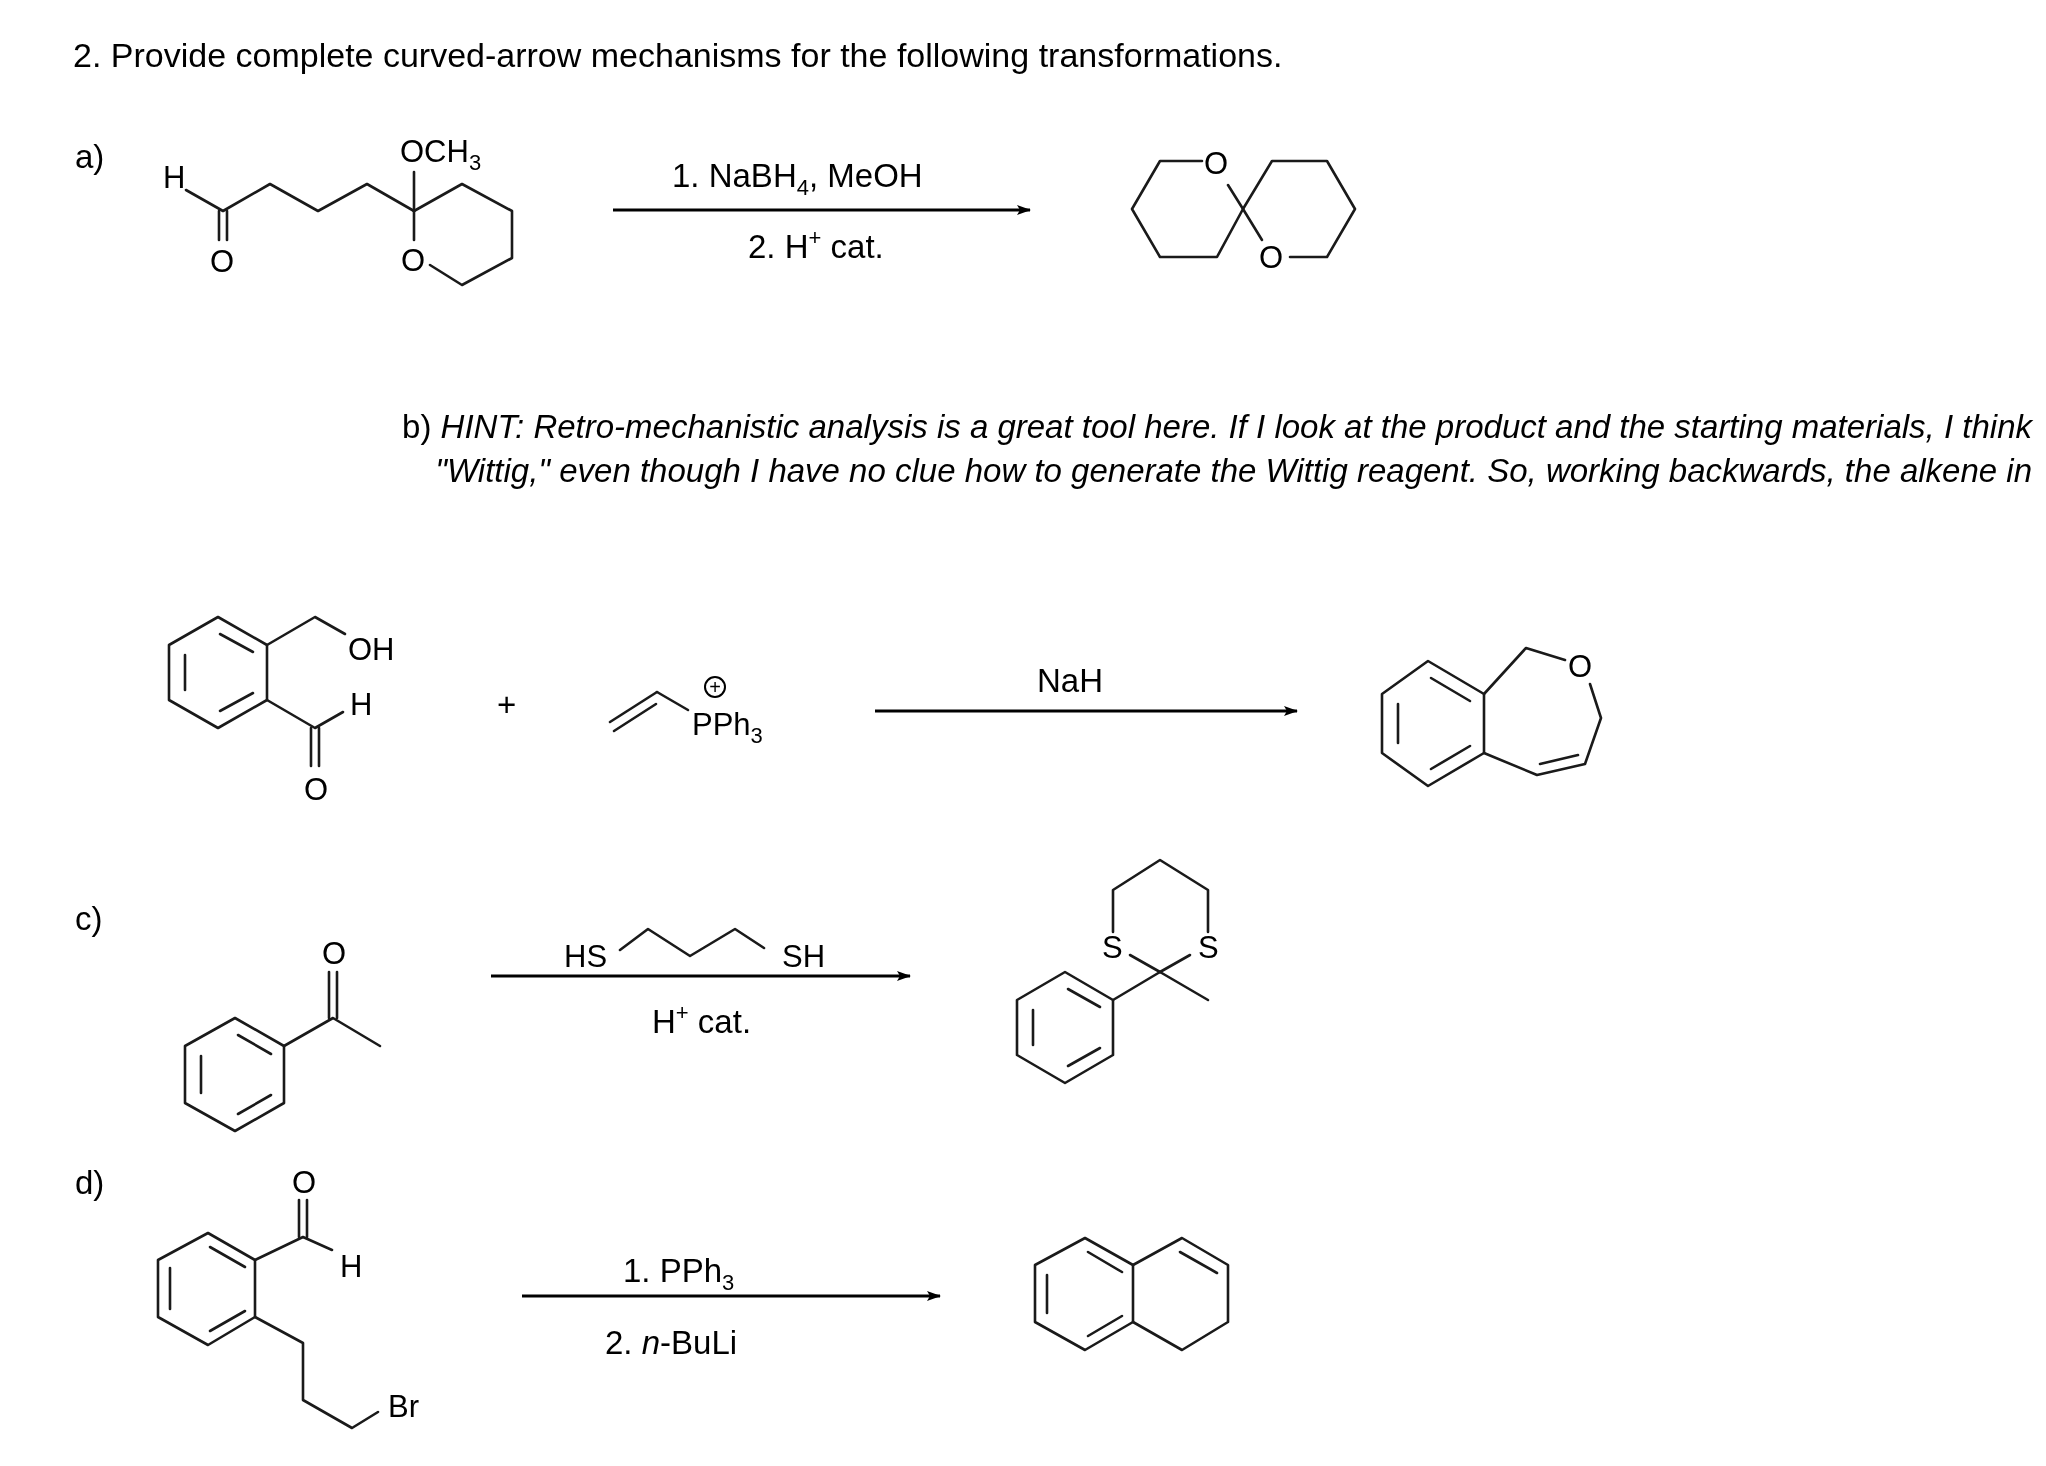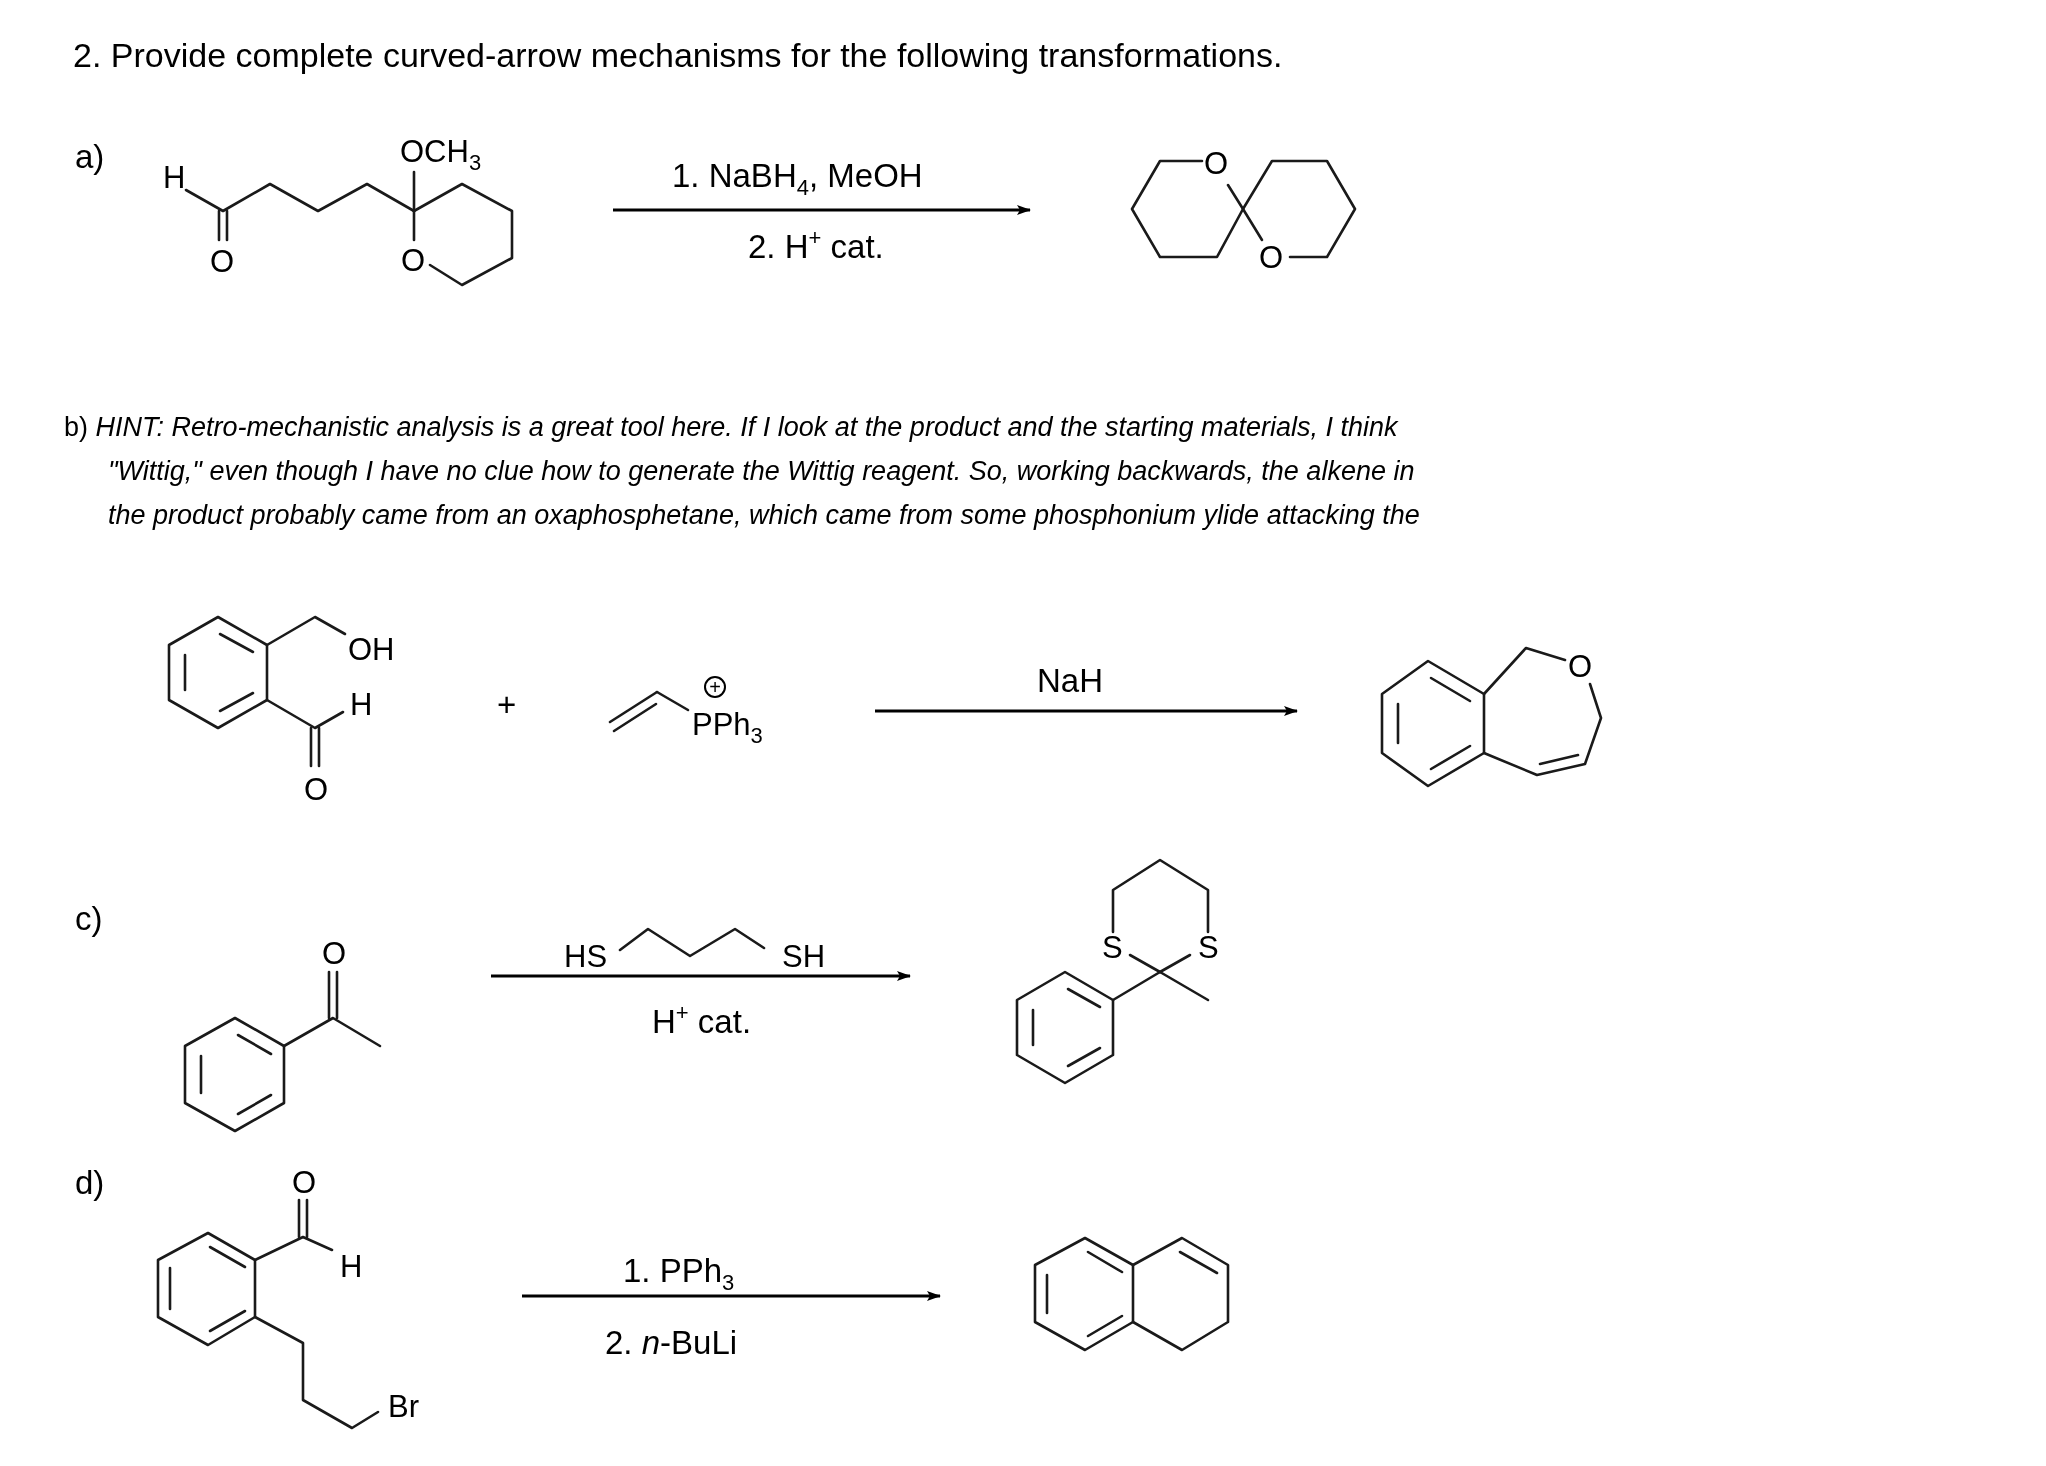--- a/index.html
+++ b/index.html
@@ -1,20 +1,20 @@
 <!DOCTYPE html>
 <html><head>
 <meta charset="utf-8">
 <style>
   html, body { margin: 0; padding: 0; background: #ffffff; }
   body { width: 2046px; height: 1466px; position: relative; overflow: hidden; font-family: "Liberation Sans", sans-serif; color: #000; }
   .abs { position: absolute; white-space: nowrap; line-height: 1; }
   .title { left: 37px; top: 38px; font-size: 34px; margin-left: 36px; }
   .label { font-size: 33px; }
-  .hint { position: absolute; left: 64px; top: 405px; width: 1950px; font-size: 27px; line-height: 44px; font-style: normal; }
+  .hint { position: absolute; left: 82px; top: 405px; width: 1950px; font-size: 33px; line-height: 44px; font-style: normal; text-align: right; }
   .hint .lead { font-style: normal; }
   .hint .body { font-style: italic; }
   .hint .indent { display: block; padding-left: 44px; font-style: italic; }
   svg#scheme { position: absolute; left: 0; top: 0; }
   svg text { font-family: "Liberation Sans", sans-serif; fill: #000; }
   .bond { stroke: #1a1a1a; stroke-width: 2.6; fill: none; stroke-linecap: round; stroke-linejoin: round; }
   .arrow { stroke: #000; stroke-width: 3; }
   .atom { font-size: 31px; }
   .reag { font-size: 33px; }
   .sub { font-size: 22px; }
@@ -25,21 +25,20 @@
 <div class="abs title">2. Provide complete curved-arrow mechanisms for the following transformations.</div>
 
 <div class="abs label" style="left:75px; top:140px;">a)</div>
 <div class="abs label" style="left:75px; top:902px;">c)</div>
 <div class="abs label" style="left:75px; top:1166px;">d)</div>
 
 <div class="hint">
   <span class="lead">b)</span>
   <span class="body">HINT: Retro-mechanistic analysis is a great tool here. If I look at the product and the starting materials, I think</span>
   <span class="indent">"Wittig," even though I have no clue how to generate the Wittig reagent. So, working backwards, the alkene in</span>
-  <span class="indent">the product probably came from an oxaphosphetane, which came from some phosphonium ylide attacking the</span>
 </div>
 
 <svg id="scheme" width="2046" height="1466" viewBox="0 0 2046 1466">
   <defs>
     <marker id="ah" markerWidth="14" markerHeight="10" refX="13" refY="5" orient="auto" markerUnits="userSpaceOnUse">
       <path d="M0,0 L14,5 L0,10 L3,5 Z" fill="#000"></path>
     </marker>
   </defs>
 
   <g>

